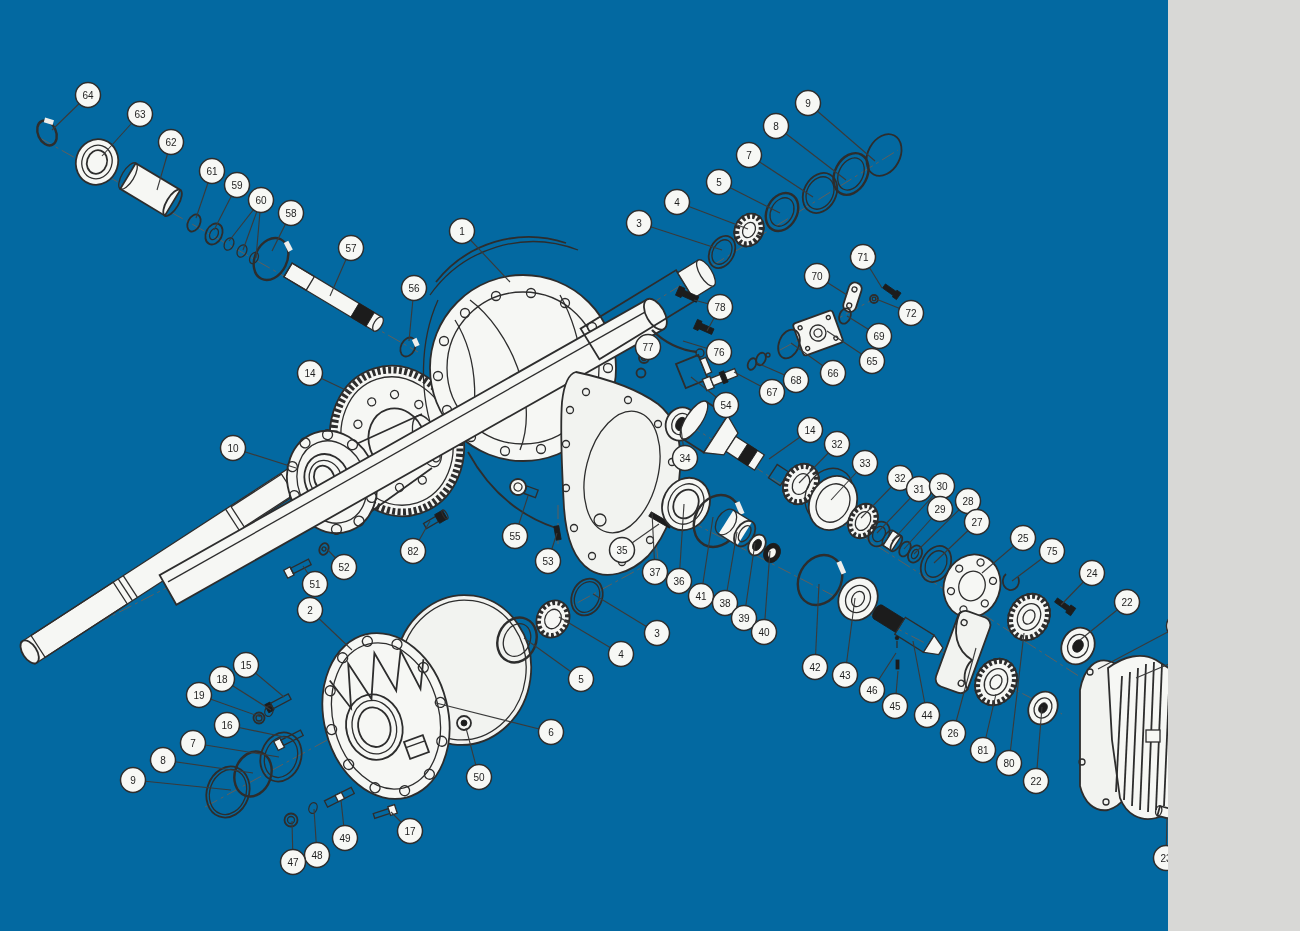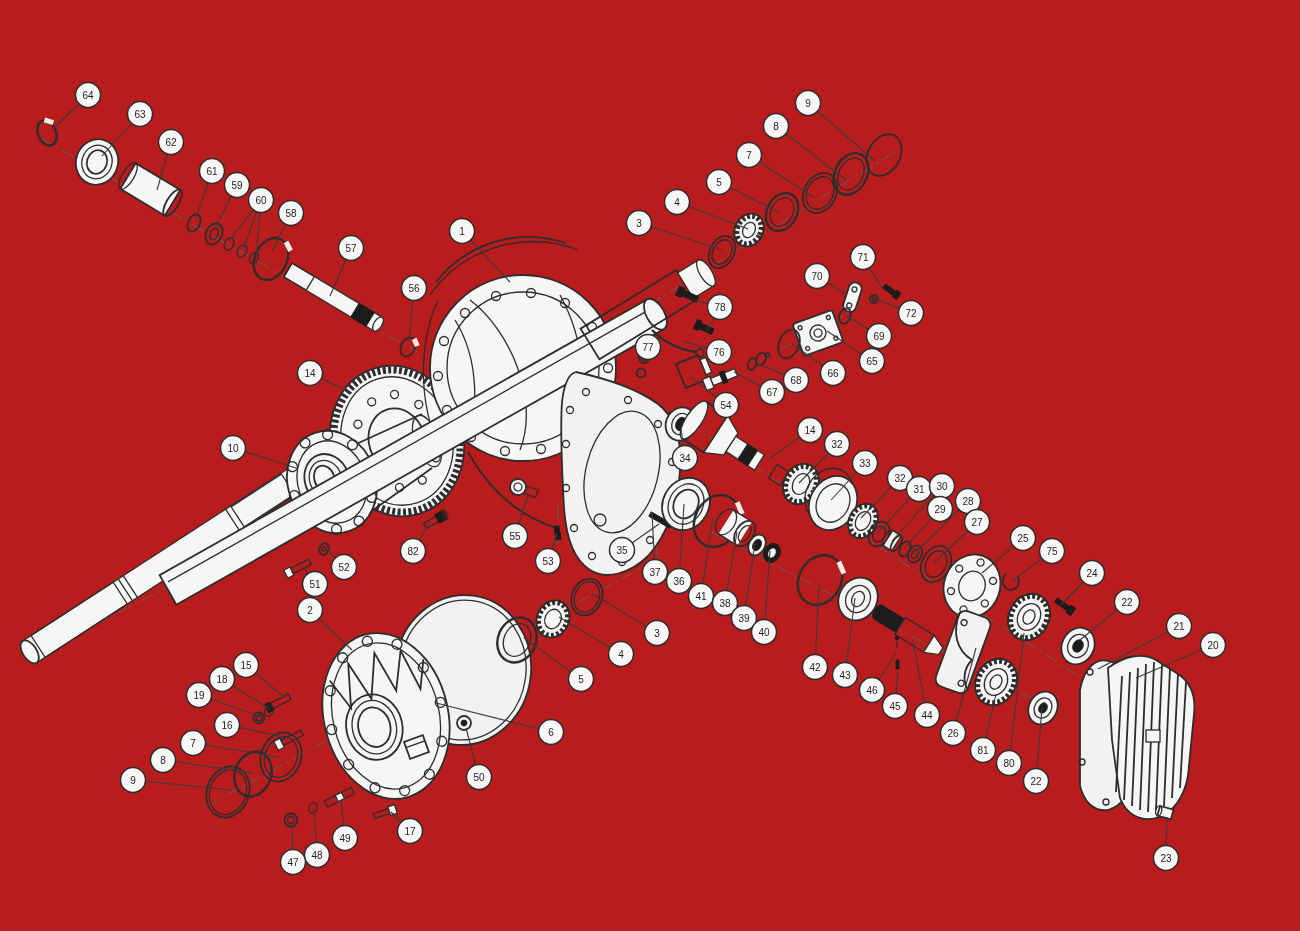--- a/index.html
+++ b/index.html
@@ -1,16 +1,16 @@
 <!DOCTYPE html>
 <html><head>
 <meta charset="utf-8">
 <style>
   html,body{margin:0;padding:0;background:#d8d8d6;font-family:"Liberation Sans",sans-serif;}
-  .stage{position:relative;width:1300px;height:931px;background:#b91c1c;overflow:hidden;}
+  .stage{position:relative;width:1168px;height:931px;background:#0369a1;overflow:hidden;}
   .stage svg{position:absolute;left:0;top:0;}
   
   .s1{fill:none;stroke:#2d2d2d;stroke-width:1.3;}
   .s2{fill:none;stroke:#2d2d2d;stroke-width:1.8;}
   .s3{fill:none;stroke:#2d2d2d;stroke-width:2.4;}
   .f{fill:#f6f7f4;stroke:#2d2d2d;stroke-width:1.8;}
   .f1{fill:#f6f7f4;stroke:#2d2d2d;stroke-width:1.3;}
   .fb{fill:#f2f3f0;stroke:#2d2d2d;stroke-width:1.8;}
   .d{fill:#1c1c1c;stroke:#1c1c1c;stroke-width:0.8;}
   .teeth{fill:none;stroke:#2d2d2d;stroke-dasharray:3 2.4;}

